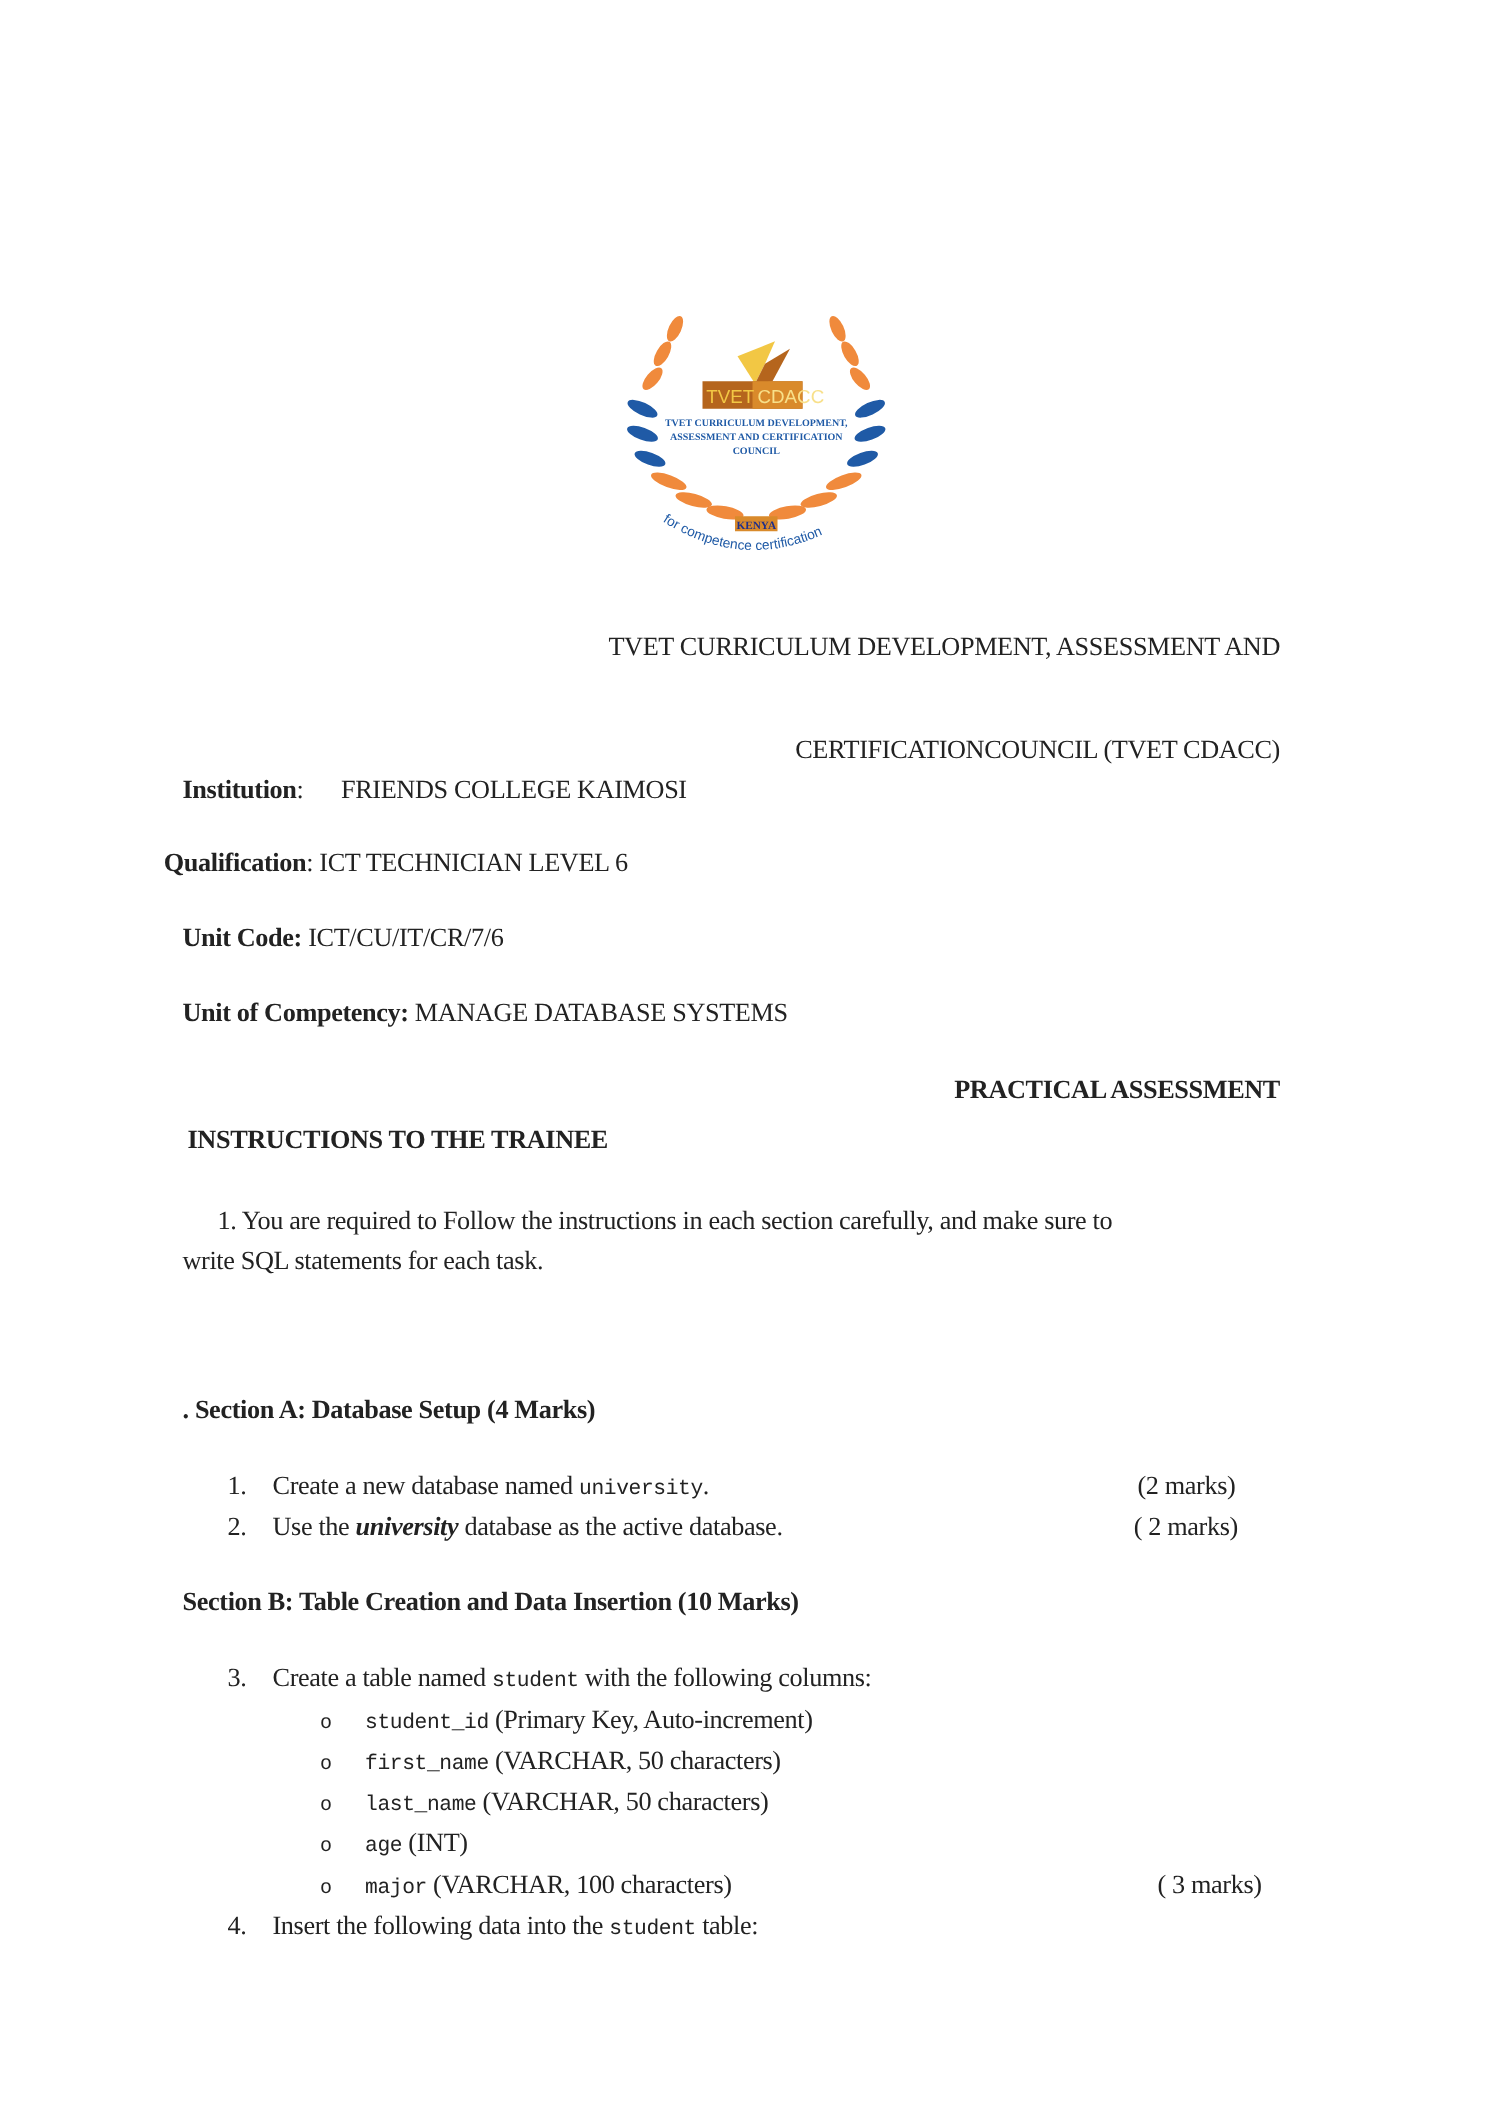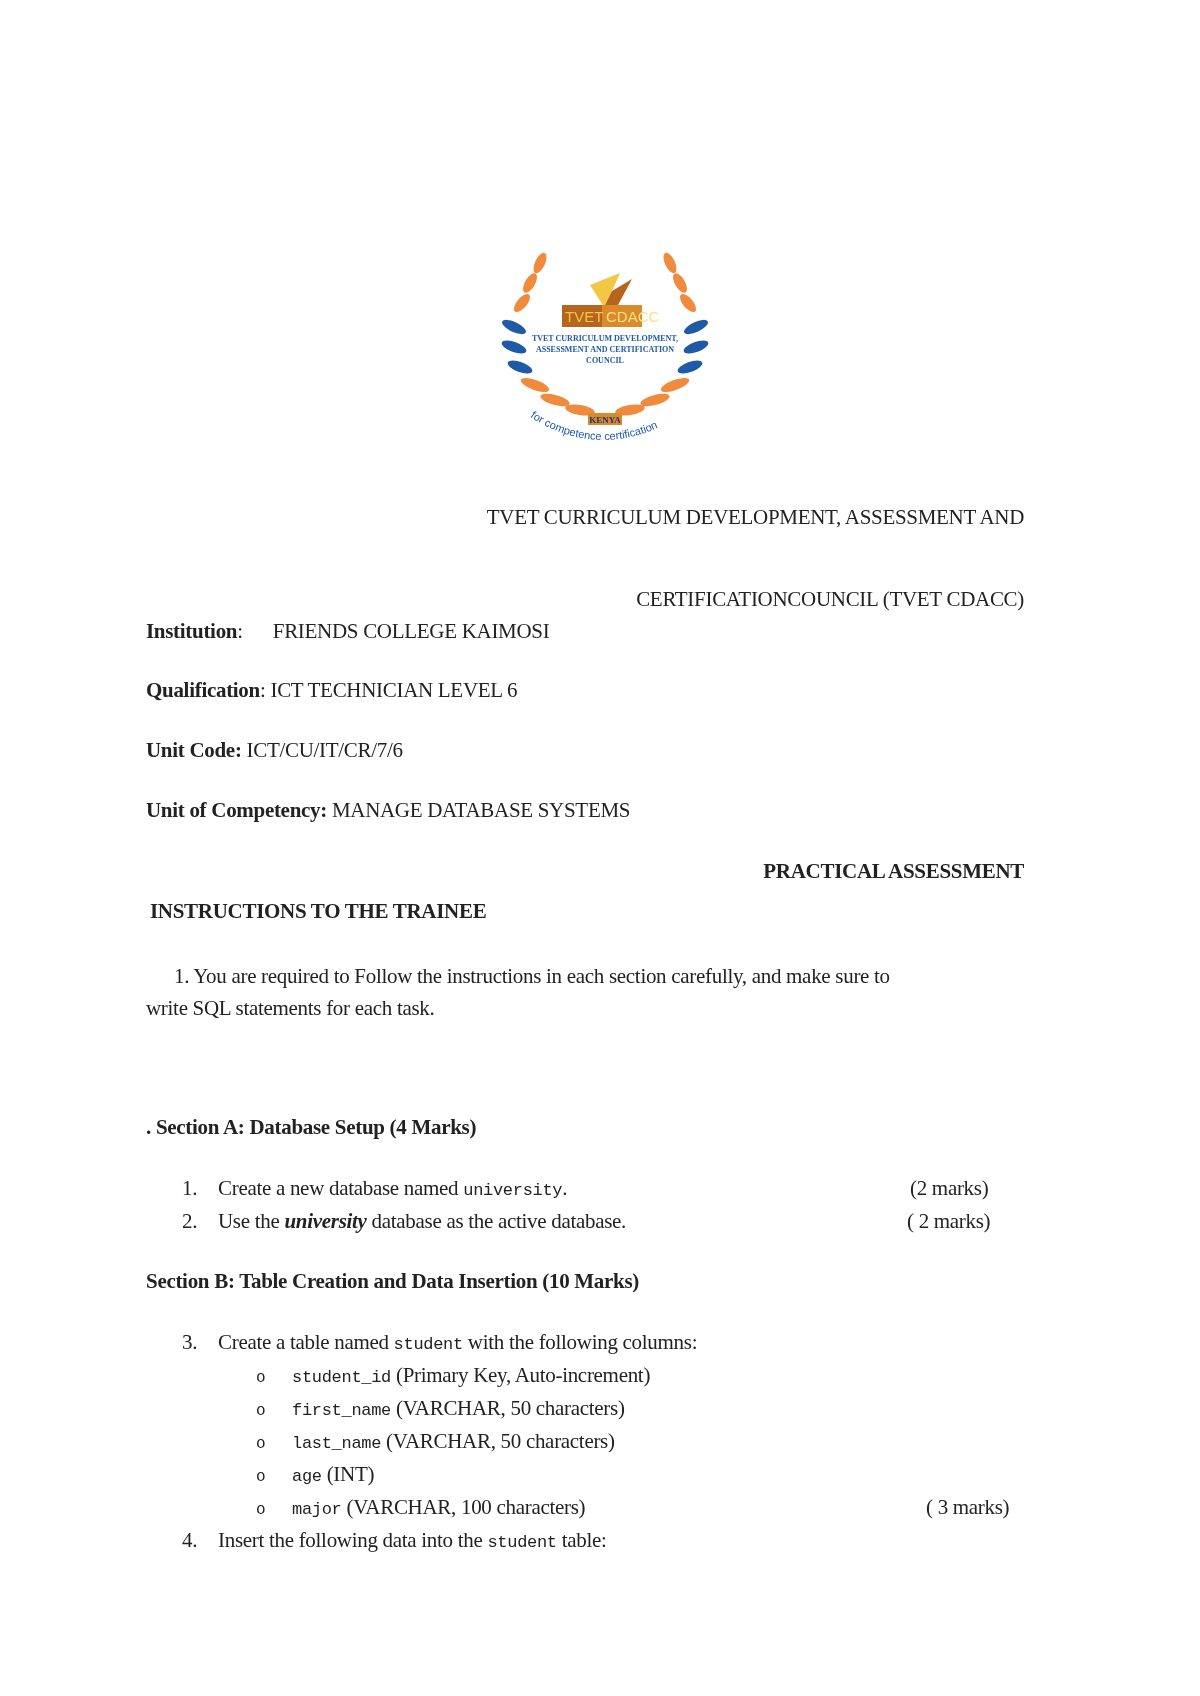--- a/index.html
+++ b/index.html
@@ -61,21 +61,21 @@
     </text>
   </svg>
 </div>
 
 <div class="abs t center" style="top:505px;">TVET CURRICULUM DEVELOPMENT, ASSESSMENT AND</div>
 <div class="abs t center" style="top:549px;margin-top:38px;">CERTIFICATIONCOUNCIL (TVET CDACC)</div>
 
 <div class="abs t" style="left:146px; top:619px;">
   <span class="b">Institution</span><span>:</span><span style="display:inline-block;width:30px;"></span><span>FRIENDS COLLEGE KAIMOSI</span>
 </div>
-<div class="abs t" style="left:146px; top:678px;">
+<div class="abs t" style="left:131px; top:678px;">
   <span class="b">Qualification</span><span>: </span><span>ICT TECHNICIAN LEVEL 6</span>
 </div>
 <div class="abs t" style="left:146px; top:738px;">
   <span class="b">Unit Code:</span><span> ICT/CU/IT/CR/7/6</span>
 </div>
 <div class="abs t" style="left:146px; top:798px;">
   <span class="b">Unit of Competency:</span><span> MANAGE DATABASE SYSTEMS</span>
 </div>
 
 <div class="abs t b center" style="top:859px;">PRACTICAL ASSESSMENT</div>

